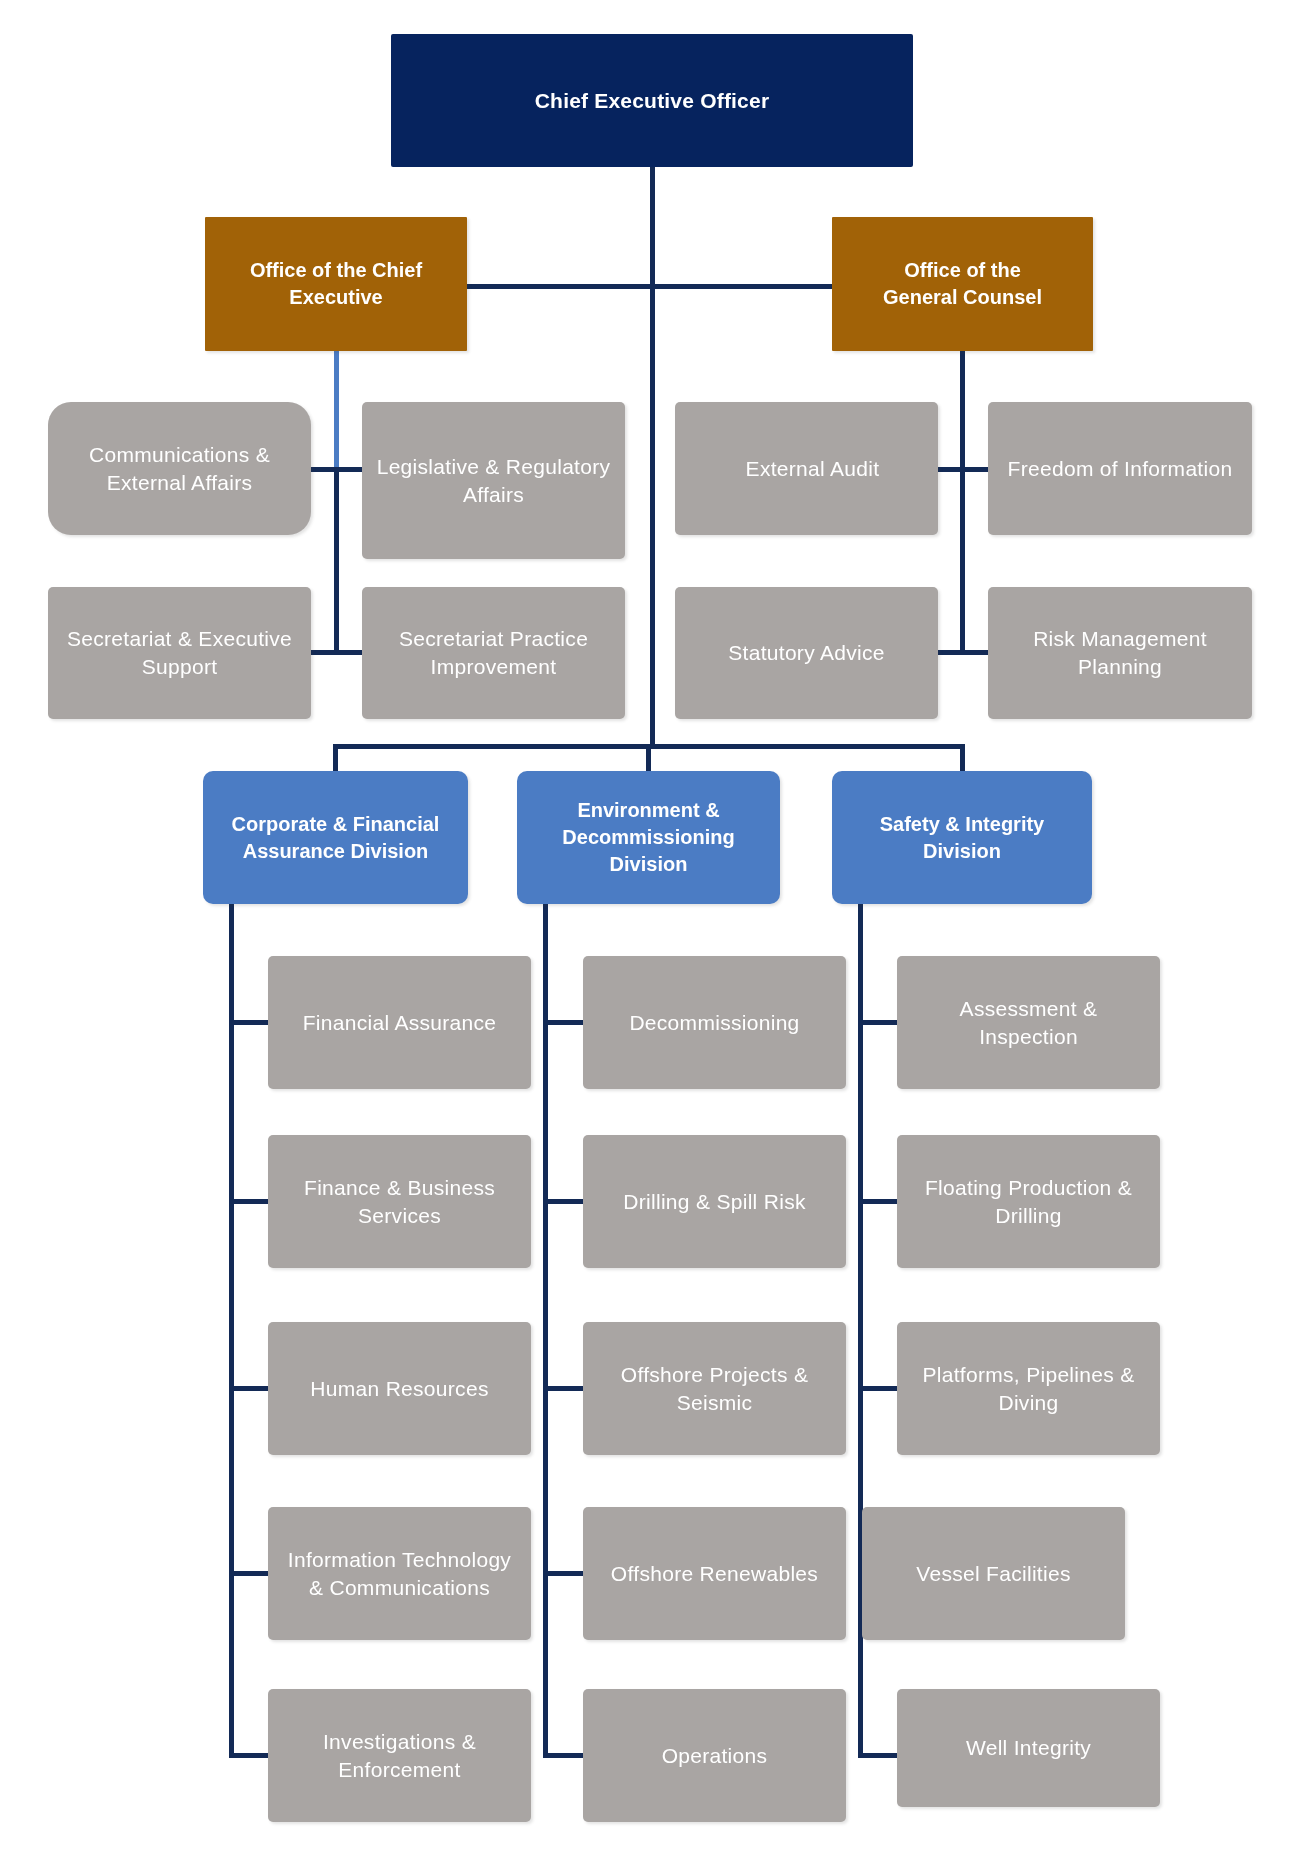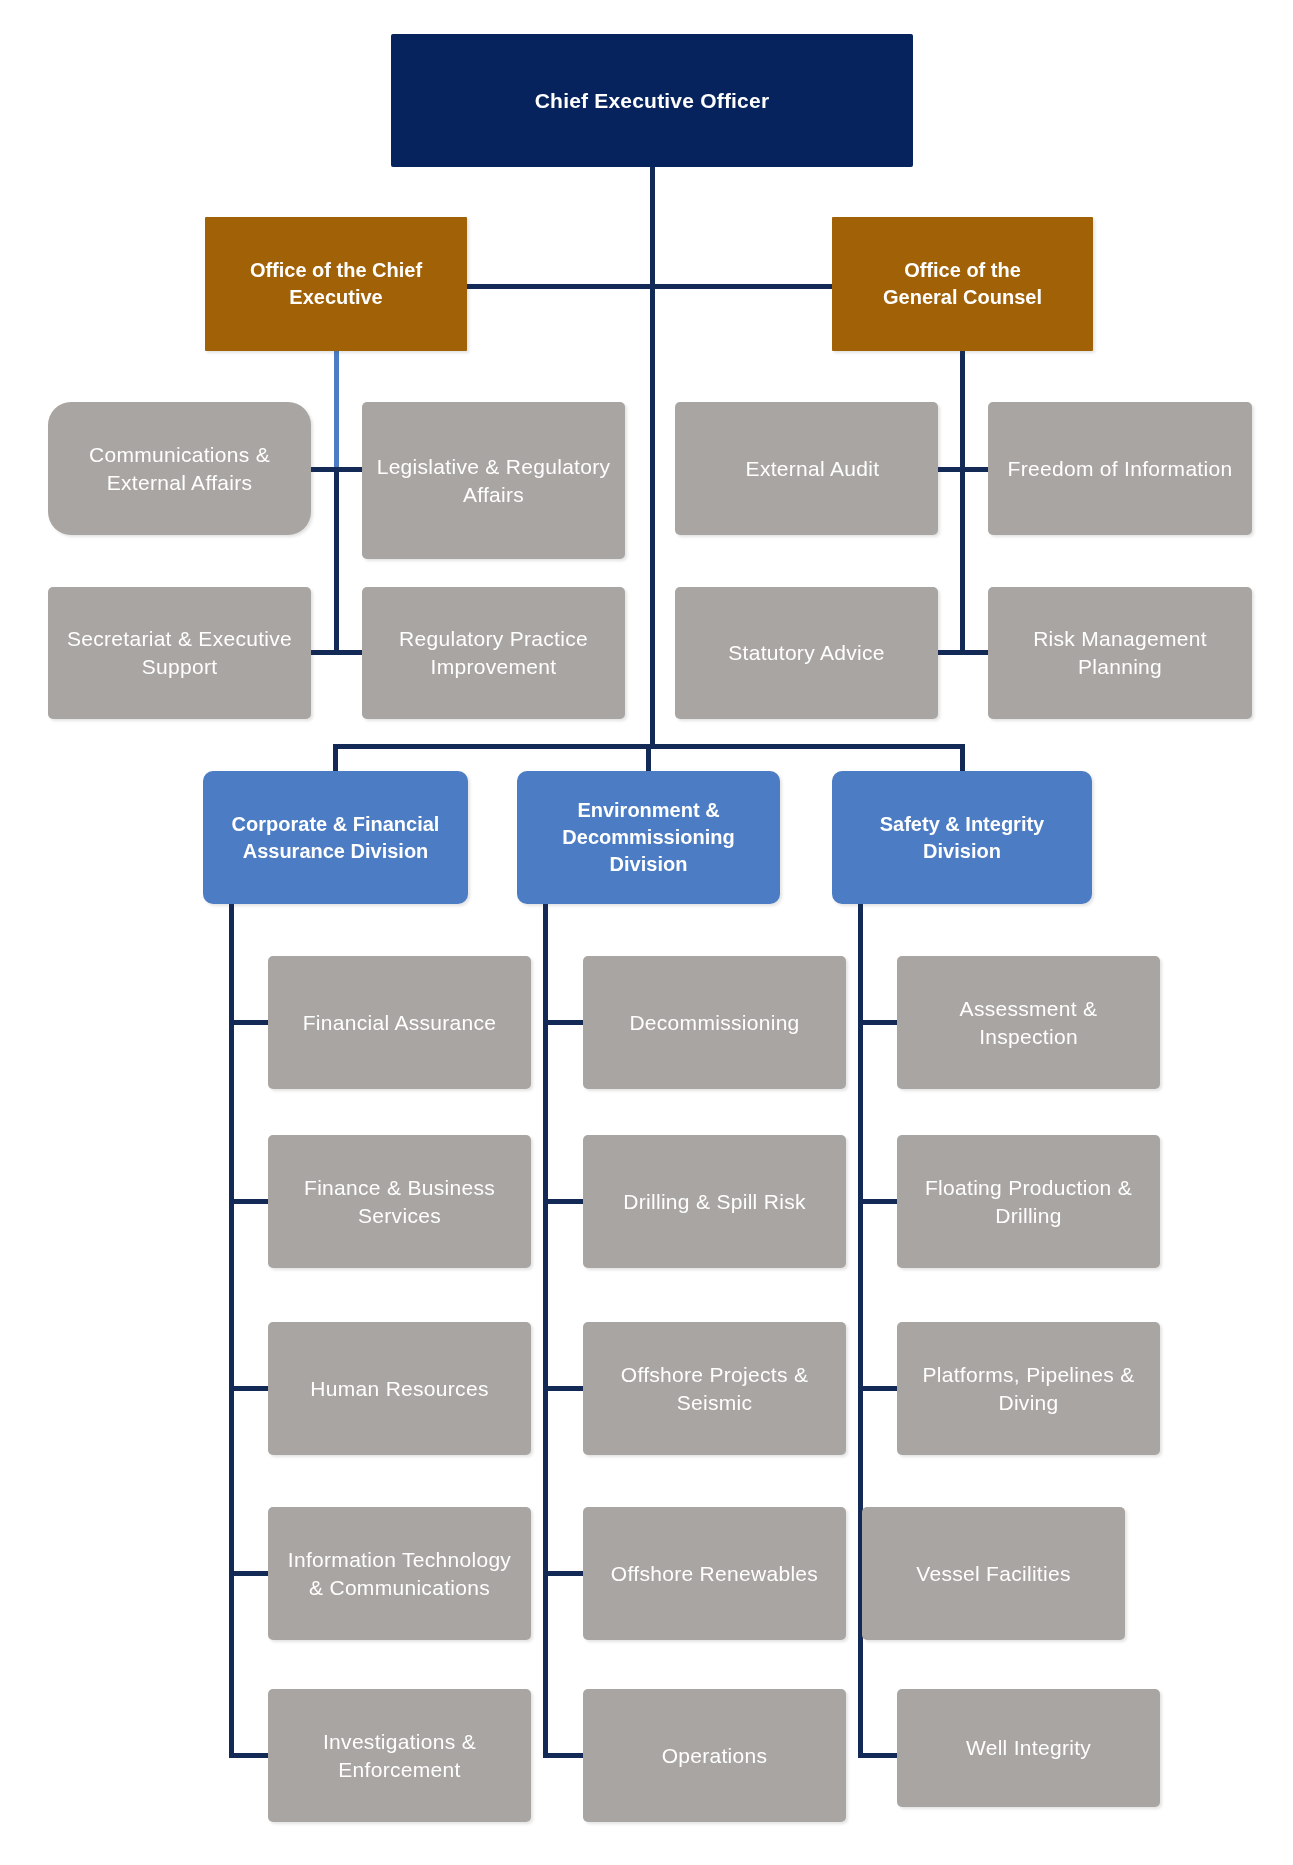--- a/index.html
+++ b/index.html
@@ -84,21 +84,21 @@
   <div class="box ceo" style="left:391px;top:34px;width:522px;height:133px;">Chief Executive Officer</div>
 
   <div class="box office" style="left:205px;top:217px;width:262px;height:134px;">Office of the Chief Executive</div>
   <div class="box office" style="left:832px;top:217px;width:261px;height:134px;">Office of the General Counsel</div>
 
   <div class="box unit" style="left:48px;top:402px;width:263px;height:133px;border-radius:23px;">Communications &amp; External Affairs</div>
   <div class="box unit" style="left:362px;top:402px;width:263px;height:157px;">Legislative &amp; Regulatory Affairs</div>
   <div class="box unit" style="left:675px;top:402px;width:263px;height:133px;padding-left:24px;">External Audit</div>
   <div class="box unit" style="left:988px;top:402px;width:264px;height:133px;">Freedom of Information</div>
   <div class="box unit" style="left:48px;top:587px;width:263px;height:132px;">Secretariat &amp; Executive Support</div>
-  <div class="box unit" style="left:362px;top:587px;width:263px;height:132px;">Regulatory Practice Improvement</div>
+  <div class="box unit" style="left:362px;top:587px;width:263px;height:132px;">Secretariat Practice Improvement</div>
   <div class="box unit" style="left:675px;top:587px;width:263px;height:132px;">Statutory Advice</div>
   <div class="box unit" style="left:988px;top:587px;width:264px;height:132px;">Risk Management Planning</div>
 
   <div class="box division" style="left:203px;top:771px;width:265px;height:133px;">Corporate &amp; Financial Assurance Division</div>
   <div class="box division" style="left:517px;top:771px;width:263px;height:133px;">Environment &amp; Decommissioning Division</div>
   <div class="box division" style="left:832px;top:771px;width:260px;height:133px;">Safety &amp; Integrity Division</div>
 
   <div class="box unit" style="left:268px;top:956px;width:263px;height:133px;">Financial Assurance</div>
   <div class="box unit" style="left:268px;top:1135px;width:263px;height:133px;">Finance &amp; Business Services</div>
   <div class="box unit" style="left:268px;top:1322px;width:263px;height:133px;">Human Resources</div>

